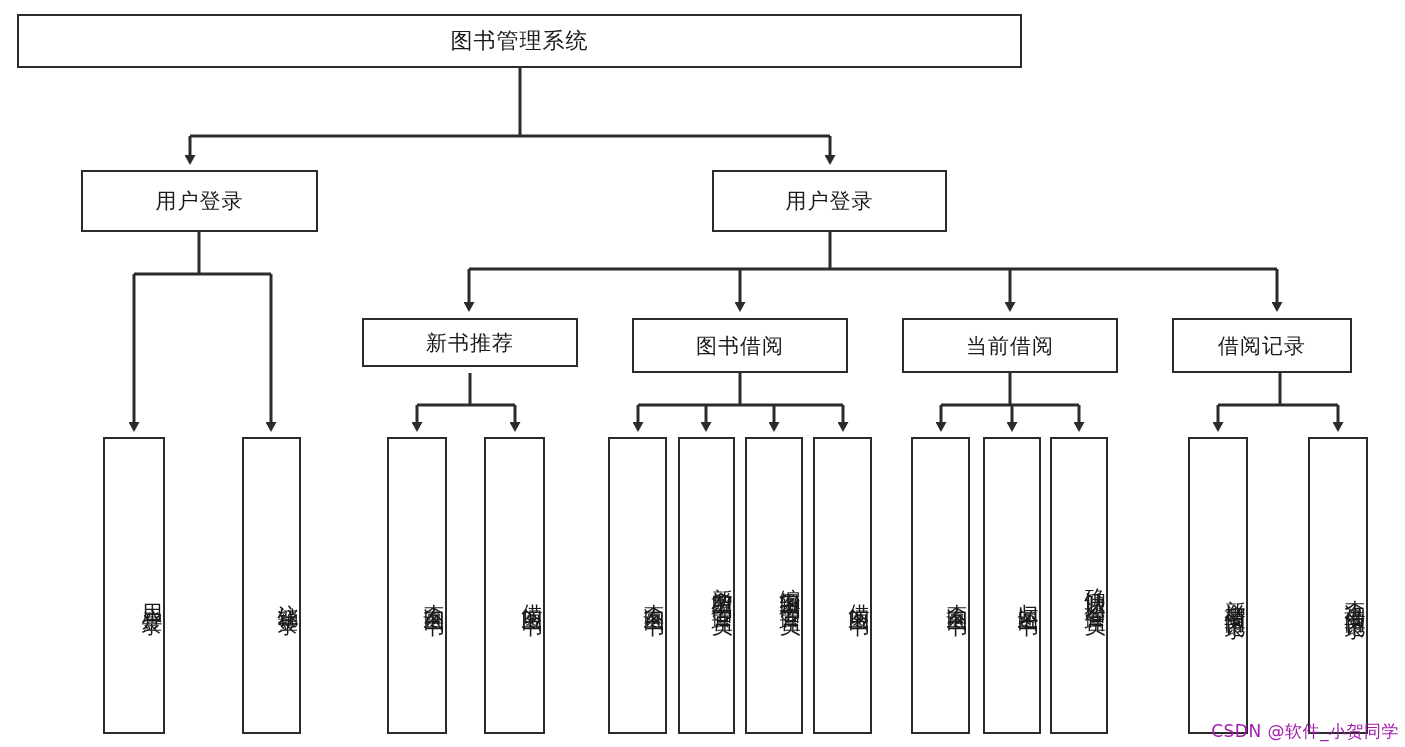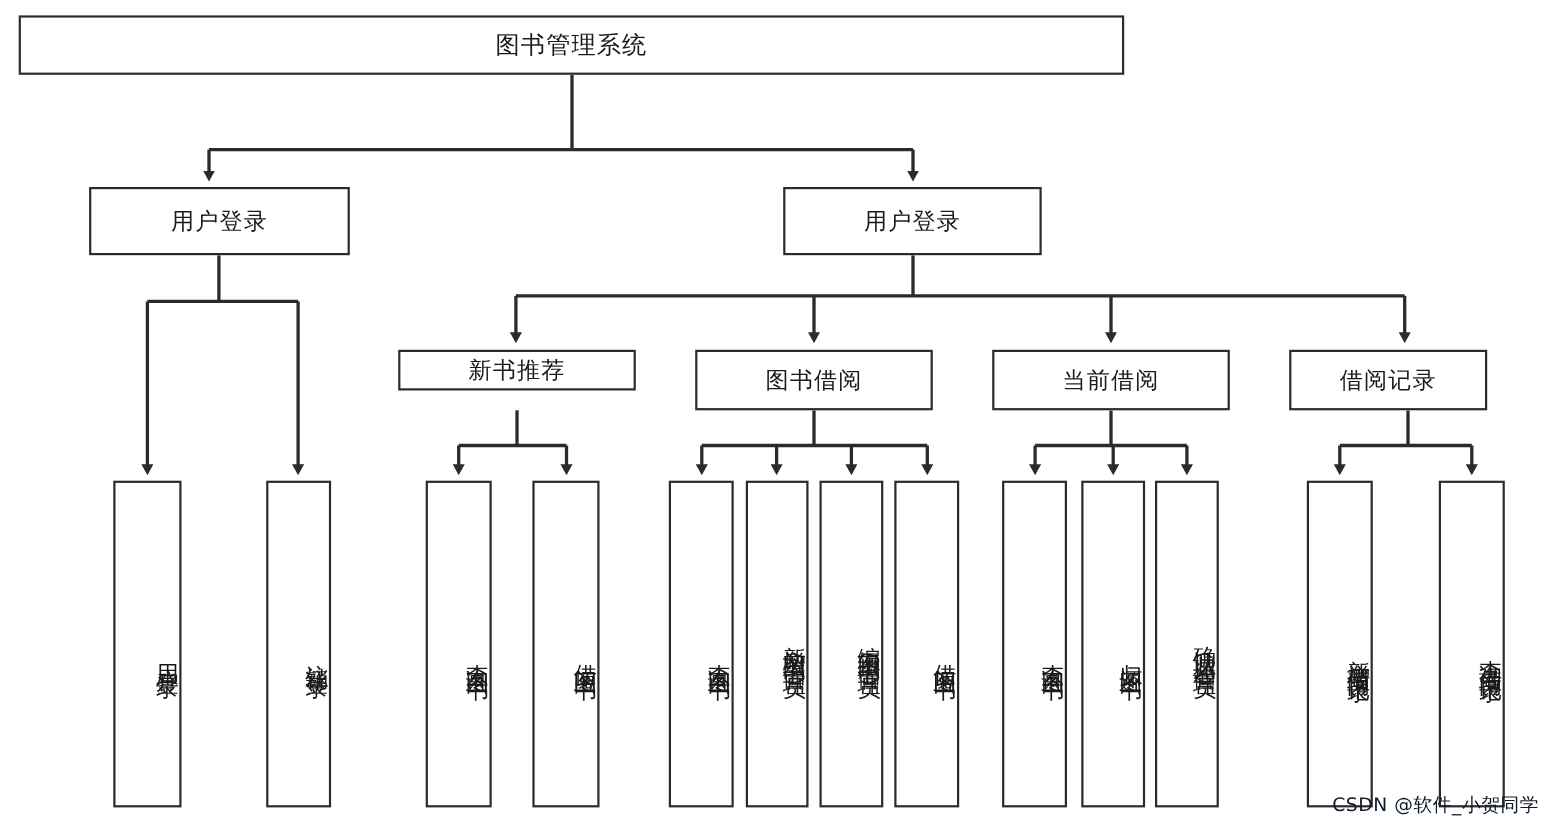--- a/index.html
+++ b/index.html
@@ -8,21 +8,21 @@
   #stage{position:relative;width:1405px;height:747px;background:#fff;}
   svg.wires{position:absolute;left:0;top:0;width:1405px;height:747px;}
   .node{position:absolute;box-sizing:border-box;background:#ffffff;
         border:2.5px solid #2b2b2b;display:flex;align-items:center;
         justify-content:center;color:#1a1a1a;}
   .node.h{font-size:21px;letter-spacing:1px;}
   .node.root{font-size:22px;}
   .node.v{writing-mode:vertical-rl;text-orientation:upright;
           font-size:21px;letter-spacing:4px;line-height:1.05;
           align-items:flex-start;justify-content:center;padding-top:18px;}
-  .wm{position:absolute;right:6px;bottom:4px;font-size:17px;color:#0f172a;
+  .wm{position:absolute;right:6px;bottom:4px;font-size:17px;color:#a21caf;
       letter-spacing:.5px;white-space:nowrap;}
 </style>
 </head>
 <body>
 
 <div id="stage">
 
   <svg class="wires" viewBox="0 0 1405 747" xmlns="http://www.w3.org/2000/svg">
     <defs>
       <marker id="ah" markerWidth="10" markerHeight="11" refX="1" refY="5.5" orient="auto" markerUnits="userSpaceOnUse">
@@ -77,21 +77,21 @@
     <span>图书管理系统</span>
   </div>
 
   <div class="node h" style="left:81px;top:170px;width:237px;height:62px;">
     <span>用户登录</span>
   </div>
   <div class="node h" style="left:712px;top:170px;width:235px;height:62px;">
     <span>用户登录</span>
   </div>
 
-  <div class="node h" style="left:362px;top:318px;width:216px;height:37px;">
+  <div class="node h" style="left:362px;top:318px;width:216px;height:49px;">
     <span>新书推荐</span>
   </div>
   <div class="node h" style="left:902px;top:318px;width:216px;height:55px;">
     <span>当前借阅</span>
   </div>
   <div class="node h" style="left:632px;top:318px;width:216px;height:55px;">
     <span>图书借阅</span>
   </div>
   <div class="node h" style="left:1172px;top:318px;width:180px;height:55px;">
     <span>借阅记录</span>

